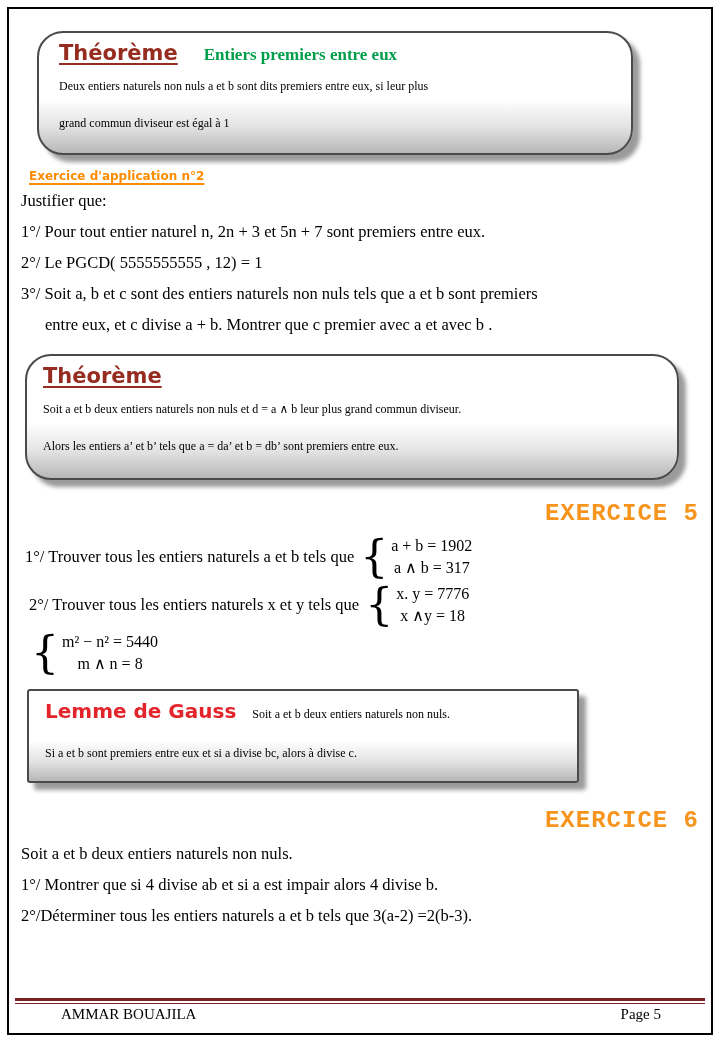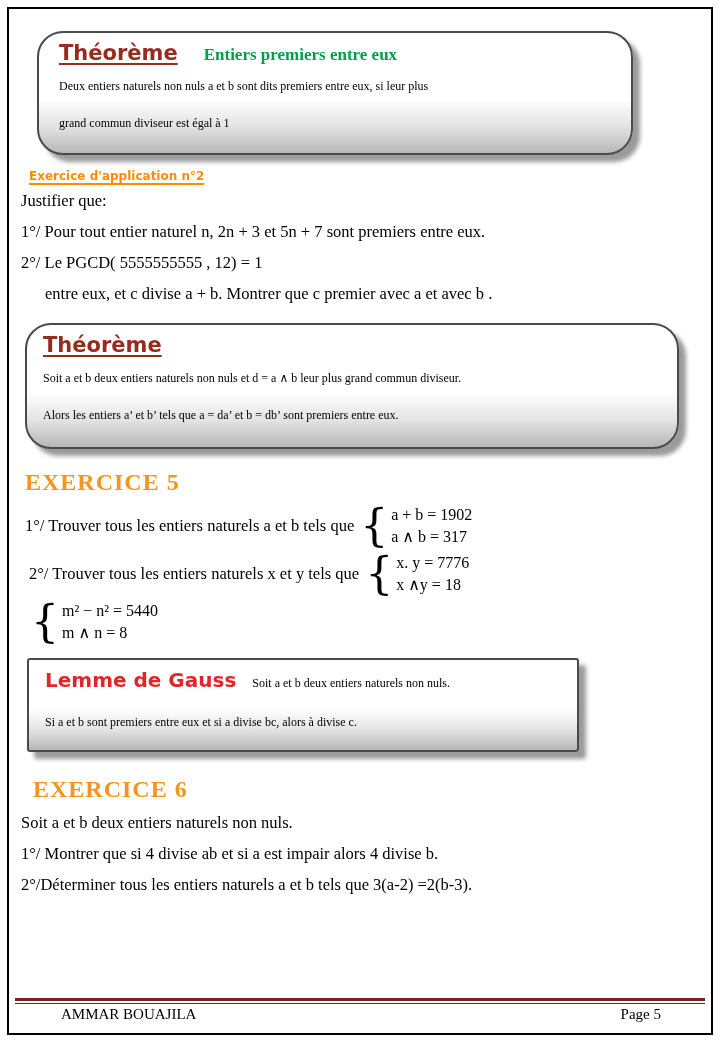--- a/index.html
+++ b/index.html
@@ -61,41 +61,42 @@
     display:inline-block;
     margin:14px 0 2px 8px;
     font-family:"DejaVu Sans", sans-serif;
     font-weight:bold; font-size:12px;
     color:#ff8c00;
     text-decoration:underline;
     text-decoration-thickness:2px;
     text-underline-offset:3px;
   }
   .ex-heading {
-    font-family:Liberation Serif, serif;
+    font-family:Liberation Mono, monospace;
     font-weight:bold; font-size:24px;
     letter-spacing:1px;
     color:#f7941d;
+    text-align:right;
   }
   .ex5-heading { margin:20px 0 6px 4px; }
   .ex6-heading { margin:24px 0 4px 12px; }
 
   .para { }
 
   
   .sys-row { display:flex; align-items:center; margin-left:4px; height:48px; }
   .sys-row .text { line-height:20px; }
   .row2 { margin-left:8px; }
   .brace {
     font-family:"DejaVu Serif", serif;
     font-size:44px; font-weight:400;
     line-height:0.9;
     margin:0 3px 0 6px;
   }
-  .eqs { display:inline-flex; flex-direction:column; font-size:16px; line-height:22px; }
+  .eqs { display:inline-flex; flex-direction:column; font-size:16px; line-height:22px;text-align:center; }
 
   
   .footer {
     position:absolute;
     left:4px; right:4px; bottom:6px;
   }
   .footer-rule {
     border-top:3px solid #7a2121;
     border-bottom:1px solid #7a2121;
     height:6px;
@@ -120,20 +121,21 @@
     <p class="text">Deux entiers naturels non nuls a et b sont dits premiers entre eux, si leur plus</p>
     <p class="text">grand commun diviseur est égal à 1</p>
   </div>
 
   <div>
     <span class="app-heading">Exercice d'application n°2</span>
   </div>
   <p class="text para">Justifier que:</p>
   <p class="text para">1°/ Pour tout entier naturel n, 2n + 3 et 5n + 7 sont premiers entre eux.</p>
   <p class="text para">2°/ Le PGCD( 5555555555  , 12) = 1</p>
+  <p class="text para">3°/ Soit a, b et c sont des entiers naturels non nuls tels que a et b sont premiers</p>
   <p class="text para indent">entre   eux, et c divise a + b. Montrer que  c premier avec a et avec b .</p>
 
   <div class="panel rounded panel2">
     <div class="title-row">
       <span class="theorem-title">Théorème</span>
     </div>
     <p class="text">Soit a et b deux entiers naturels non nuls et d = a ∧ b leur plus grand commun diviseur.</p>
     <p class="text">Alors les entiers a’ et b’ tels que a = da’ et b = db’ sont premiers entre eux.</p>
   </div>
 

